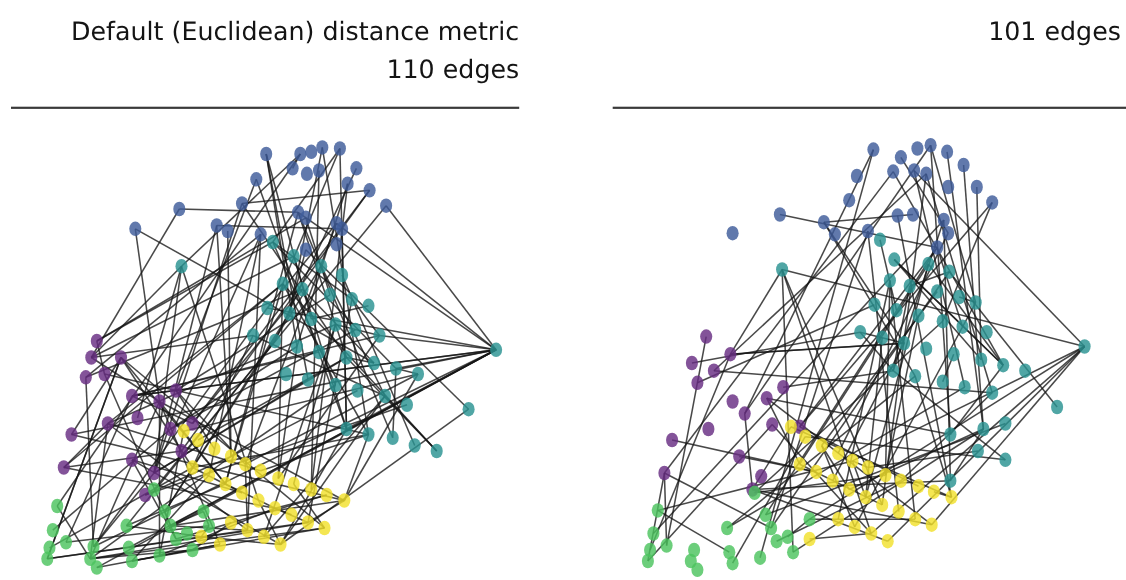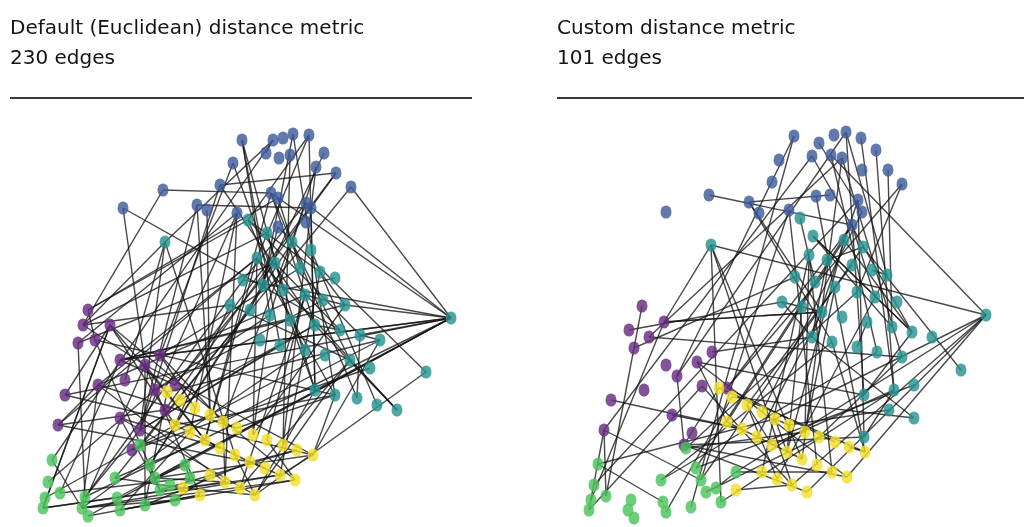--- a/index.html
+++ b/index.html
@@ -2,45 +2,44 @@
 <html><head>
 <meta charset="utf-8">
 <style>
   html,body{margin:0;padding:0;}
   body{
     width:1024px;height:527px;overflow:hidden;position:relative;
     background:#ffffff;
     font-family:"DejaVu Sans","Liberation Sans",sans-serif;
   }
   .panel-title{
-    position:absolute;top:12px;text-align:left;width:462px;
-    font-size:20px;line-height:1.5;color:#141414;letter-spacing:0px;
+    position:absolute;top:12px;text-align:right;width:462px;
+    font-size:23px;line-height:1.5;color:#141414;letter-spacing:0px;
   }
   .panel-title .t1{white-space:nowrap;}
   #title-left{left:10px;}
   #title-right{left:557px;}
   .spine{
     position:absolute;top:97px;height:2px;background:#3a3a3a;
   }
   #spine-left{left:10px;width:462px;}
   #spine-right{left:557px;width:467px;}
   .netplot{position:absolute;top:100px;width:470px;height:427px;}
   #plot-left{left:5px;}
   #plot-right{left:554px;}
 </style>
 </head>
 <body>
 
 <div class="panel-title" id="title-left">
   <div class="t1">Default (Euclidean) distance metric</div>
-  <div class="t2">230 edges</div>
+  <div class="t2">110 edges</div>
 </div>
 
 <div class="panel-title" id="title-right">
-  <div class="t1">Custom distance metric</div>
   <div class="t2">101 edges</div>
 </div>
 
 <div class="spine" id="spine-left"></div>
 <div class="spine" id="spine-right"></div>
 
 <svg class="netplot" id="plot-left" viewBox="0 0 470 427">
     <g>
       <line x1="446" y1="218" x2="112" y2="398" stroke="#161616" stroke-width="1.4" stroke-opacity="0.78"></line>
       <line x1="446" y1="218" x2="340" y2="205" stroke="#161616" stroke-width="1.4" stroke-opacity="0.78"></line>

